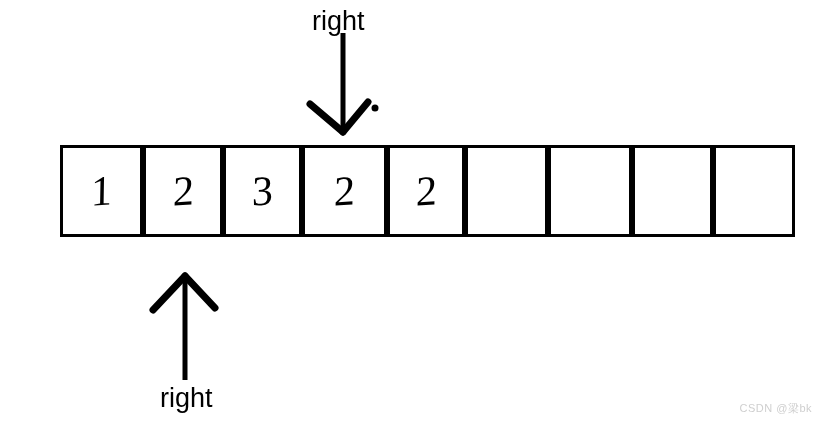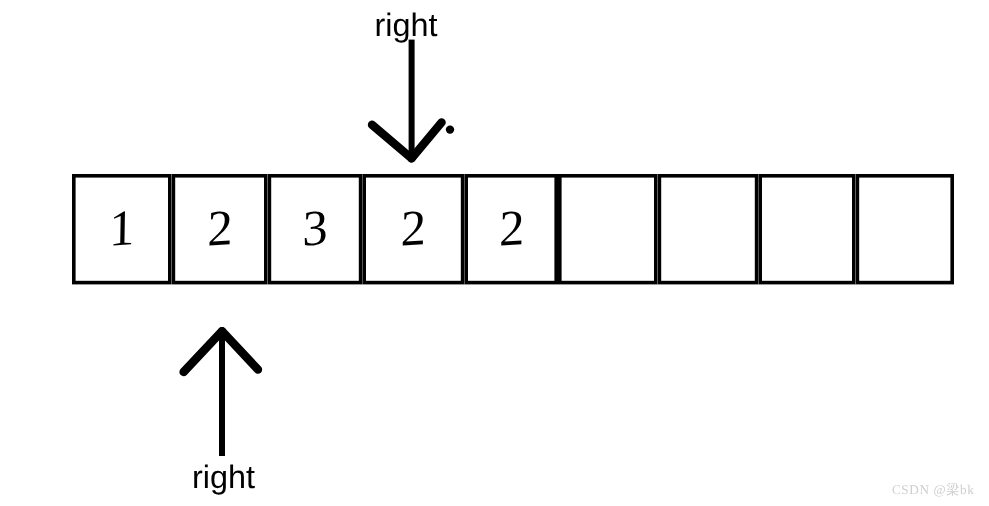--- a/index.html
+++ b/index.html
@@ -63,21 +63,21 @@
     overflow: visible;
   }
   #right-arrow-svg { left: 300px; top: 30px;  width: 100px; height: 110px; }
   #left-arrow-svg  { left: 145px; top: 268px; width: 100px; height: 115px; }
 
   
   #watermark {
     position: absolute;
     right: 12px;
     bottom: 6px;
-    font-family: Liberation Serif, serif;
+    font-family: Liberation Sans, sans-serif;
     font-size: 11px;
     color: #cfcfcf;
     letter-spacing: 0.5px;
     white-space: nowrap;
   }
 </style>
 </head>
 <body>
 
 <div id="canvas">

